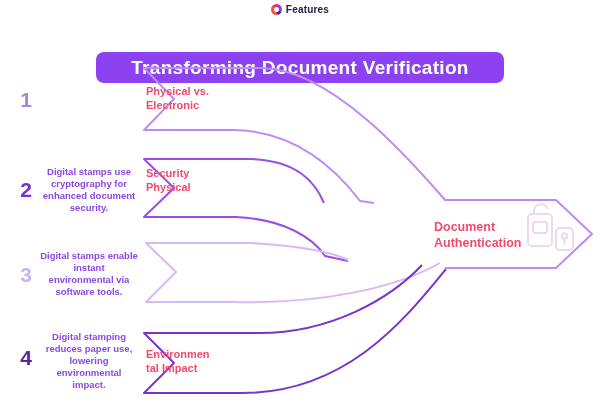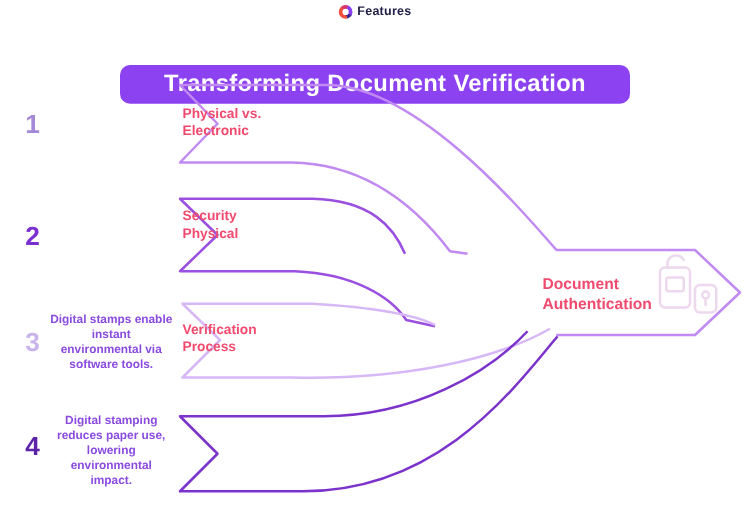--- a/index.html
+++ b/index.html
@@ -45,20 +45,21 @@
       </span>
     <span class="logo-text">Features</span>
   </div>
 
   <div class="title-bar">
     <span>Transforming Document Verification</span>
   </div>
 
   <div class="step-num n1" style="color: rgb(166, 136, 216);">1</div>
   <div class="step-num n2" style="color: rgb(122, 47, 208);">2</div>
+  <div class="step-desc d2">Digital stamps use cryptography for enhanced document security.</div>
   <div class="step-num n3" style="color: rgb(201, 180, 234);">3</div>
   <div class="step-desc d3">Digital stamps enable instant environmental via software tools.</div>
   <div class="step-num n4" style="color: rgb(92, 34, 168);">4</div>
   <div class="step-desc d4">Digital stamping reduces paper use, lowering environmental impact.</div>
 
   <svg class="diagram" viewBox="0 0 600 417">
 
     <path d="M 446,201 C 412,162 332,69 262,68 L 144,68 L 174,99 L 144,130 L 233,130
              C 298,131 338,172 360,201 L 374,203" fill="none" stroke="#c18af2" stroke-width="2" stroke-linejoin="round"></path>
 
@@ -80,18 +81,18 @@
       <rect x="556" y="228" width="17" height="22" rx="4"></rect>
       <circle cx="564.5" cy="236" r="2.8"></circle>
       <path d="M 564.5,239 v 5"></path>
     </g>
   </svg>
 
   <div class="flow-label l1">Physical vs.
 Electronic</div>
   <div class="flow-label l2">Security
 Physical</div>
-  <div class="flow-label l3">Verification
-Process</div>
+  <div class="flow-label l4">Environmen
+tal Impact</div>
   <div class="flow-label l5">Document
 Authentication</div>
 
 </div>
 
 </body></html>

